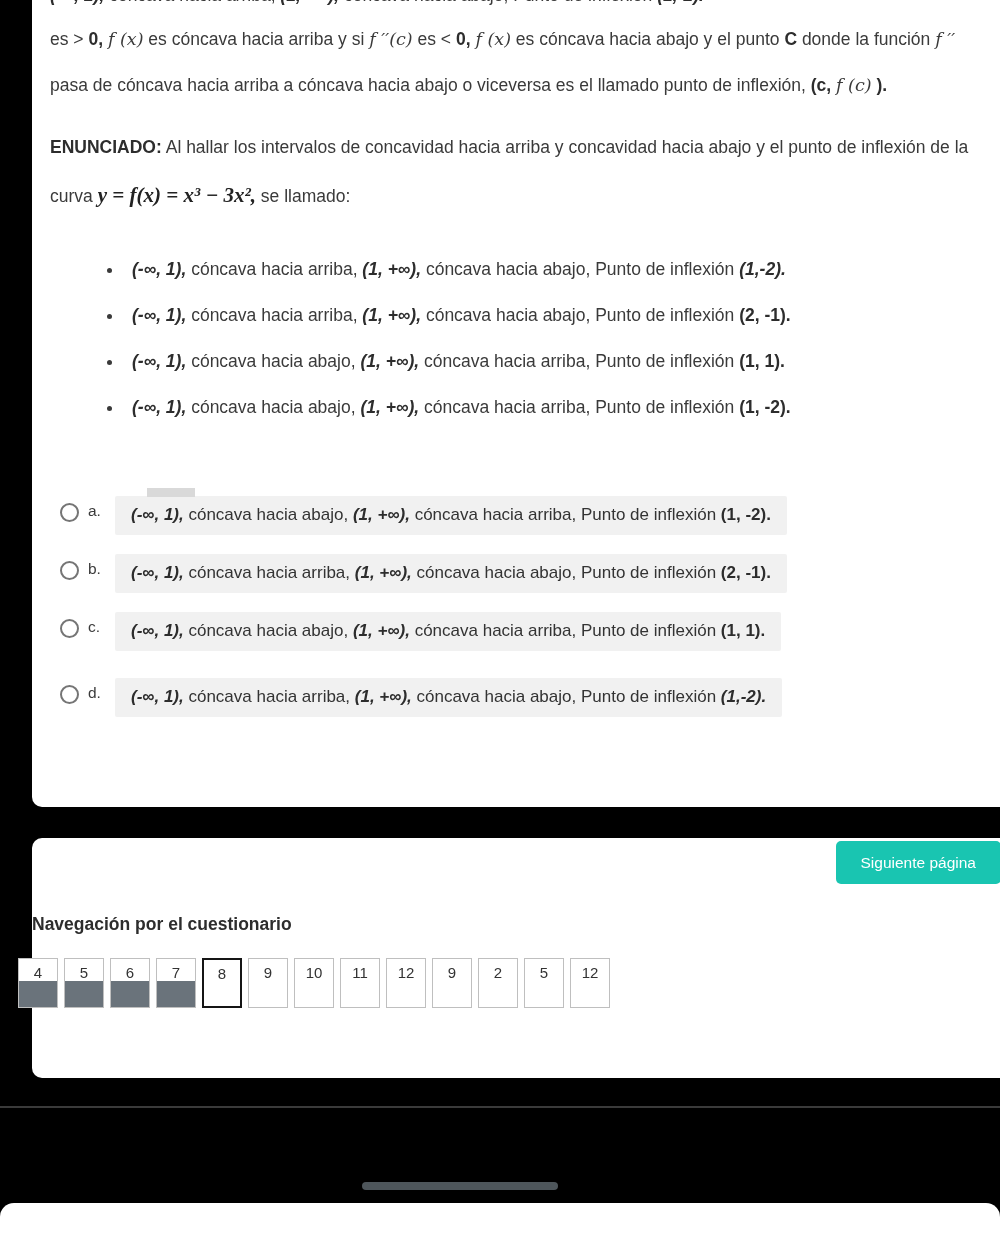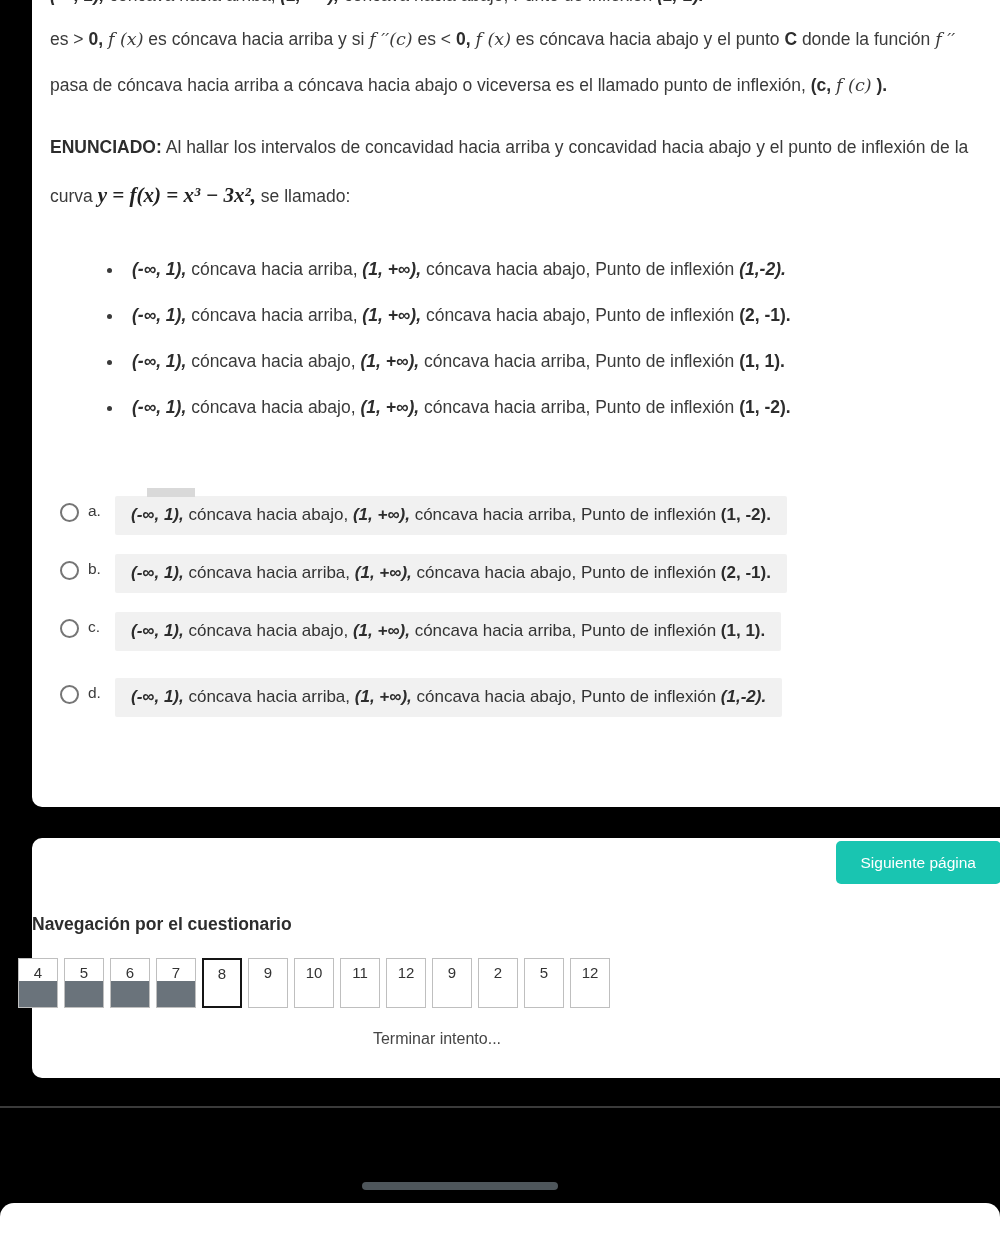--- a/index.html
+++ b/index.html
@@ -178,21 +178,20 @@
       <button class="qnav-btn">
           <span>5</span>
           <span class="fill"></span>
         </button>
       <button class="qnav-btn">
           <span>12</span>
           <span class="fill"></span>
         </button>
     </div>
 
-    <div class="finish-link">Terminar intento...</div>
   </div>
 
   <div class="divider"></div>
   <div class="gesture-bar">
     <div class="gesture-pill"></div>
   </div>
   <div class="bottom-sheet"></div>
 
 </div>
 

